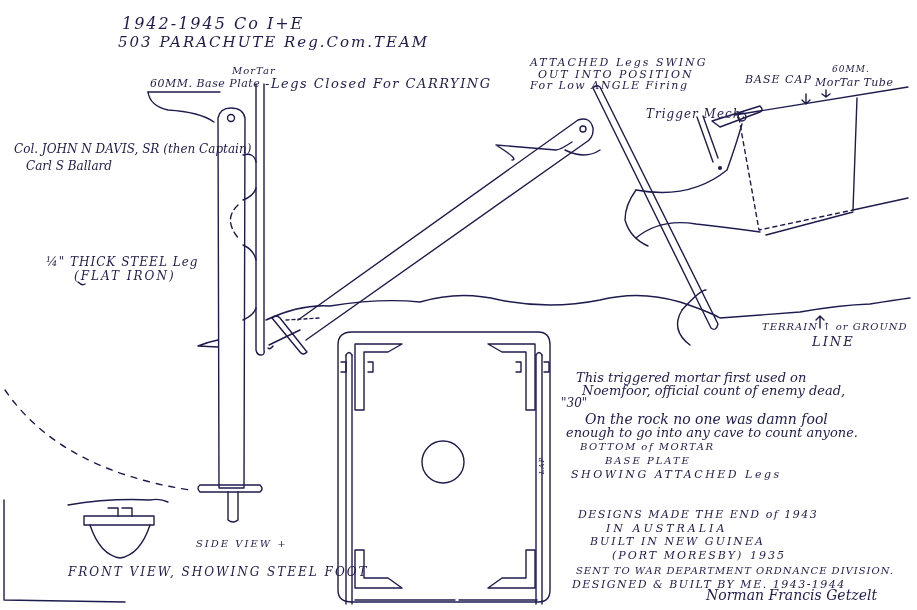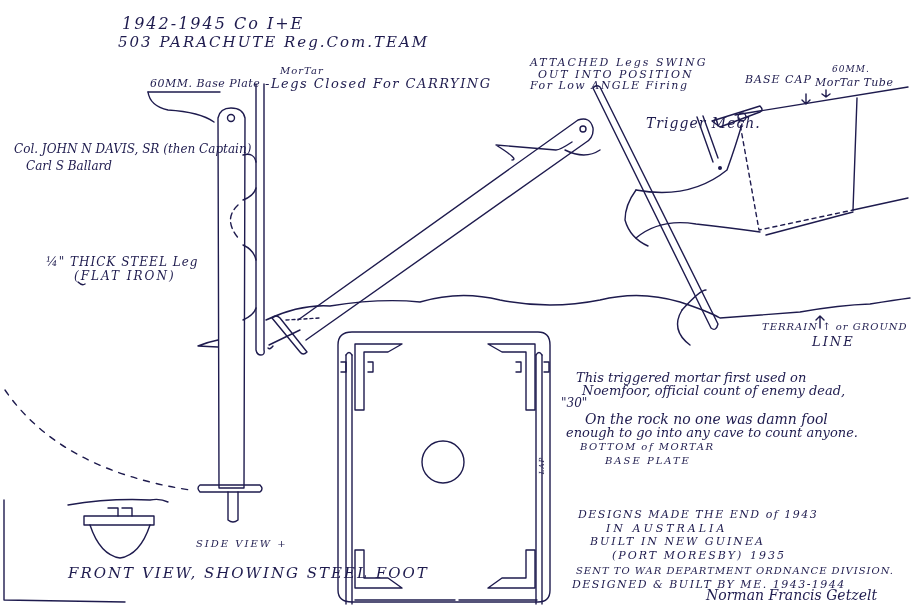--- a/index.html
+++ b/index.html
@@ -10,30 +10,30 @@
       position: absolute;
       font-family: "DejaVu Serif", serif;
       font-style: italic;
       color: #1e1b4e;
       white-space: nowrap;
       line-height: 1;
     }
     .script { font-size: 12px; font-style: italic; }
     .title1 { left: 122px; top: 16px; font-size: 16px; letter-spacing: 2px; }
     .title2 { left: 118px; top: 35px; font-size: 15px; letter-spacing: 2px; }
-    .mortar-lbl { left: 232px; top: 66px; font-size: 10px; letter-spacing: 1px; margin-left: 48px; }
+    .mortar-lbl { left: 232px; top: 66px; font-size: 10px; letter-spacing: 1px; }
     .baseplate-lbl { left: 150px; top: 78px; font-size: 11px; letter-spacing: 0.5px; }
     .legs-closed { left: 265px; top: 77px; font-size: 13px; letter-spacing: 1.5px; }
     .attached1 { left: 530px; top: 57px; font-size: 11px; letter-spacing: 2px; }
     .attached2 { left: 538px; top: 69px; font-size: 11px; letter-spacing: 2px; }
     .attached3 { left: 530px; top: 80px; font-size: 11px; letter-spacing: 1.5px; }
     .basecap { left: 745px; top: 74px; font-size: 11px; letter-spacing: 1px; }
     .tube60 { left: 832px; top: 65px; font-size: 9px; letter-spacing: 1px; }
     .tube-lbl { left: 815px; top: 77px; font-size: 11px; letter-spacing: 0.5px; }
-    .trigger { left: 646px; top: 108px; font-size: 14px; letter-spacing: 1px; margin-top: 8px; }
+    .trigger { left: 646px; top: 108px; font-size: 12px; letter-spacing: 1px; }
     .colonel { left: 14px; top: 143px; font-size: 12px; }
     .carl { left: 26px; top: 160px; font-size: 12px; }
     .steel1 { left: 46px; top: 256px; font-size: 12px; letter-spacing: 1px; }
     .steel2 { left: 74px; top: 270px; font-size: 12px; letter-spacing: 2px; }
     .terrain1 { left: 762px; top: 322px; font-size: 10px; letter-spacing: 1px; }
     .terrain2 { left: 812px; top: 335px; font-size: 13px; letter-spacing: 2px; }
     .trig1 { left: 576px; top: 371px; font-size: 13px; }
     .trig2 { left: 582px; top: 384px; font-size: 13px; }
     .trig3 { left: 561px; top: 397px; font-size: 12px; }
     .rock1 { left: 585px; top: 412px; font-size: 14px; }
@@ -43,21 +43,21 @@
     .bottom3 { left: 571px; top: 469px; font-size: 11px; letter-spacing: 2.5px; }
     .design1 { left: 578px; top: 509px; font-size: 11px; letter-spacing: 1.5px; }
     .design2 { left: 606px; top: 523px; font-size: 11px; letter-spacing: 3px; }
     .design3 { left: 590px; top: 536px; font-size: 11px; letter-spacing: 2px; }
     .design4 { left: 612px; top: 550px; font-size: 11px; letter-spacing: 2px; }
     .design4b { left: 750px; top: 550px; font-size: 11px; letter-spacing: 2px; }
     .design5 { left: 576px; top: 566px; font-size: 10px; letter-spacing: 1px; }
     .design6 { left: 572px; top: 579px; font-size: 11px; letter-spacing: 1.5px; }
     .signature { left: 706px; top: 588px; font-size: 14px; }
     .sideview { left: 196px; top: 539px; font-size: 10px; letter-spacing: 2px; }
-    .frontview { left: 68px; top: 566px; font-size: 15px; letter-spacing: 2px; }
+    .frontview { left: 68px; top: 566px; font-size: 12px; letter-spacing: 2px; }
     .lap { left: 534px; top: 462px; font-size: 7px; transform: rotate(-90deg); letter-spacing: 1px; }
   </style>
 </head>
 <body>
 
 <div class="canvas">
 
   <svg class="drawing" width="917" height="610" viewBox="0 0 917 610" fill="none" stroke="#1e1b4e" stroke-width="1.4" stroke-linecap="round" stroke-linejoin="round">
 
     <g>
@@ -178,20 +178,21 @@
   <div class="hand terrain1">TERRAIN ↑ or GROUND</div>
   <div class="hand terrain2">LINE</div>
 
   <div class="hand trig1">This triggered mortar first used on</div>
   <div class="hand trig2">Noemfoor, official count of enemy dead,</div>
   <div class="hand trig3">"30"</div>
   <div class="hand rock2">enough to go into any cave to count anyone.</div>
   <div class="hand rock1">On the rock no one was damn fool</div>
   <div class="hand bottom1">BOTTOM of MORTAR</div>
   <div class="hand bottom2">BASE PLATE</div>
+  <div class="hand bottom3">SHOWING  ATTACHED Legs</div>
   <div class="hand lap">LAP</div>
 
   <div class="hand design1">DESIGNS MADE THE END of 1943</div>
   <div class="hand design2">IN AUSTRALIA</div>
   <div class="hand design3">BUILT IN NEW GUINEA</div>
   <div class="hand design4">(PORT MORESBY)</div>
   <div class="hand design4b">1935</div>
   <div class="hand design5">SENT TO WAR DEPARTMENT ORDNANCE DIVISION.</div>
   <div class="hand design6">DESIGNED &amp; BUILT BY ME. 1943-1944</div>
   <div class="hand signature">Norman Francis Getzelt</div>

